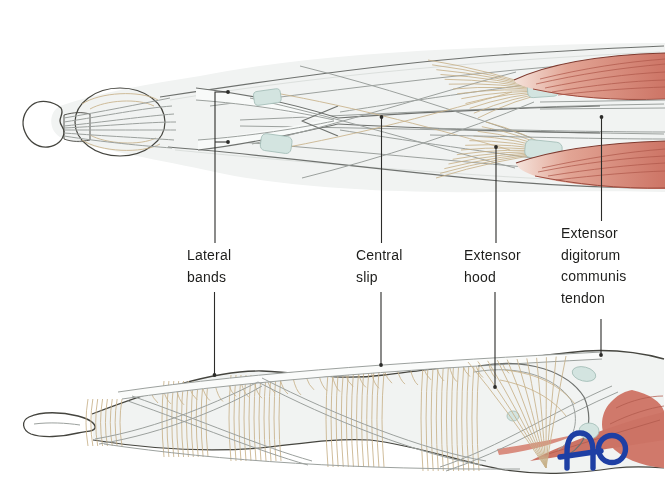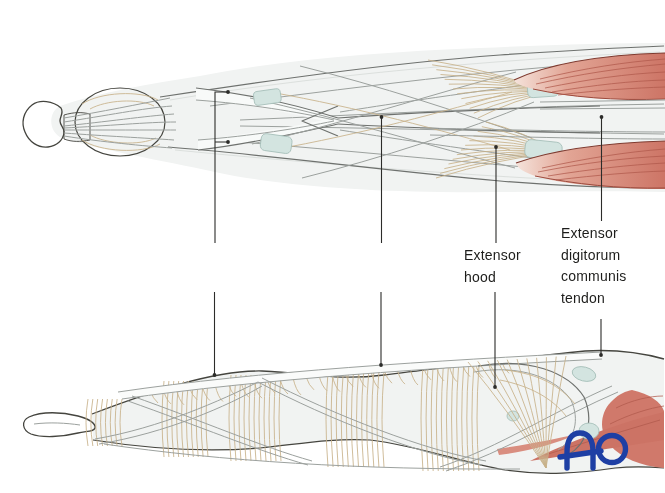--- a/index.html
+++ b/index.html
@@ -329,19 +329,23 @@
       </g>
     </g>
 
     <g aria-label="AO">
       <path class="logo" d="M567 468 L567 452 C567 439 572 433 580 433 C588 433 593 439 593 452 L593 468"></path>
       <path class="logo" stroke-width="5" d="M560 457 L601 451"></path>
       <circle class="logo" cx="612" cy="449" r="13.5"></circle>
     </g>
   </svg>
 
+  <div class="label" style="left:187px;top:245px">Lateral
+bands</div>
+  <div class="label" style="left:356px;top:245px">Central
+slip</div>
   <div class="label" style="left:464px;top:245px">Extensor
 hood</div>
   <div class="label" style="left:561px;top:223px">Extensor
 digitorum
 communis
 tendon</div>
 </div>
 
 </body></html>

